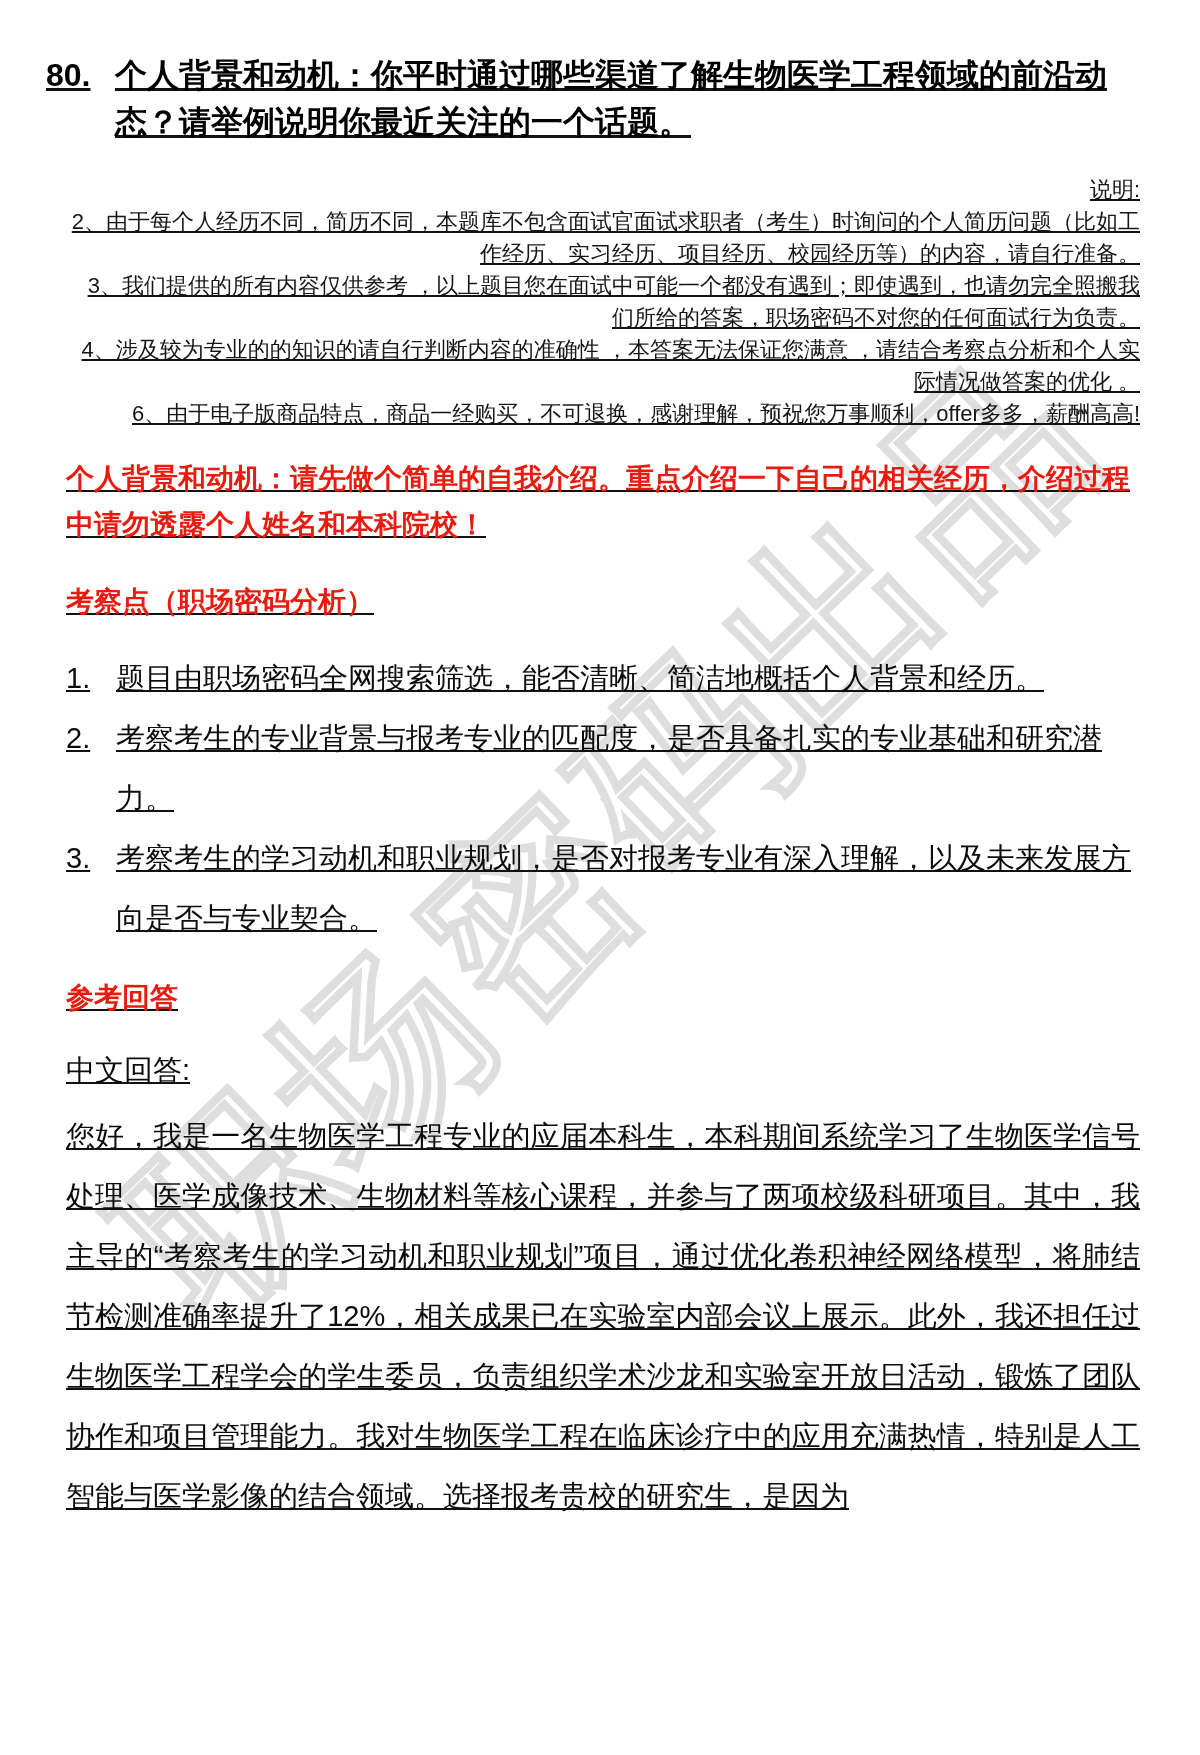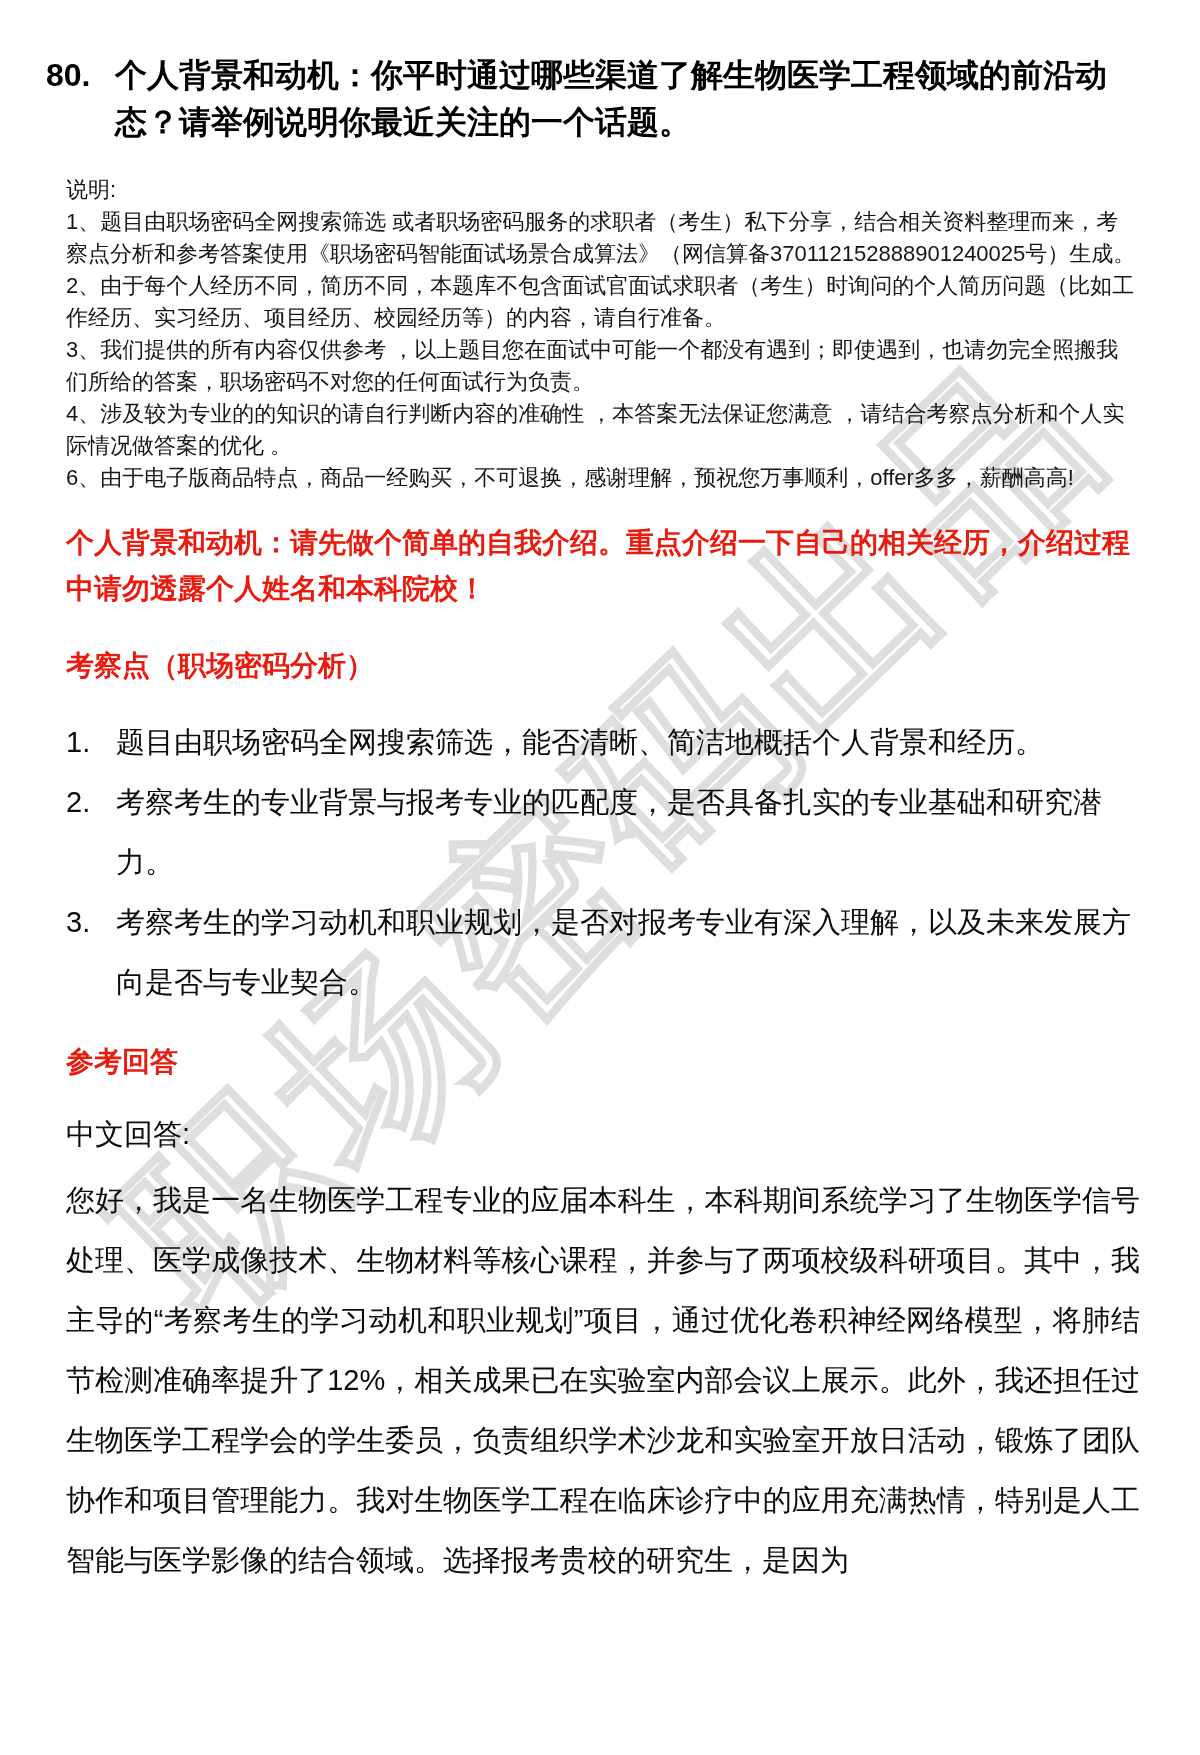--- a/index.html
+++ b/index.html
@@ -30,37 +30,38 @@
     -webkit-text-stroke: 2px #dedede;
     z-index: 0;
     pointer-events: none;
     user-select: none;
   }
   
   .content {
     position: relative;
     z-index: 1;
     padding: 0 60px 0 46px;
+    text-decoration: underline;
   }
   .question-title {
     display: grid;
     grid-template-columns: 69px 1fr;
     padding-top: 52px;
     font-size: 32px;
     line-height: 47px;
     font-weight: bold;
     color: #000000;
   }
   .notes {
     margin: 28px 0 0 20px;
     font-size: 22px;
     line-height: 32px;
     color: #161616;
   }
-  .notes p { margin: 0; }
+  .notes p { margin: 0; text-align: right; }
   .red-prompt {
     margin: 26px 0 0 20px;
     font-size: 28px;
     line-height: 46px;
     font-weight: bold;
     color: #e81b0e;
   }
   .red-heading {
     margin: 34px 0 0 20px;
     font-size: 28px;
@@ -114,21 +115,20 @@
 
   <div class="content">
 
     <div class="question-title">
       <span class="q-num">80.</span>
       <span class="q-text">个人背景和动机：你平时通过哪些渠道了解生物医学工程领域的前沿动态？请举例说明你最近关注的一个话题。</span>
     </div>
 
     <div class="notes">
       <p>说明:</p>
-      <p>1、题目由职场密码全网搜索筛选 或者职场密码服务的求职者（考生）私下分享，结合相关资料整理而来，考察点分析和参考答案使用《职场密码智能面试场景合成算法》（网信算备370112152888901240025号）生成。</p>
       <p>2、由于每个人经历不同，简历不同，本题库不包含面试官面试求职者（考生）时询问的个人简历问题（比如工作经历、实习经历、项目经历、校园经历等）的内容，请自行准备。</p>
       <p>3、我们提供的所有内容仅供参考 ，以上题目您在面试中可能一个都没有遇到；即使遇到，也请勿完全照搬我们所给的答案，职场密码不对您的任何面试行为负责。</p>
       <p>4、涉及较为专业的的知识的请自行判断内容的准确性 ，本答案无法保证您满意 ，请结合考察点分析和个人实际情况做答案的优化 。</p>
       <p>6、由于电子版商品特点，商品一经购买，不可退换，感谢理解，预祝您万事顺利，offer多多，薪酬高高!</p>
     </div>
 
     <p class="red-prompt">个人背景和动机：请先做个简单的自我介绍。重点介绍一下自己的相关经历，介绍过程中请勿透露个人姓名和本科院校！</p>
 
     <h2 class="red-heading">考察点（职场密码分析）</h2>
 

